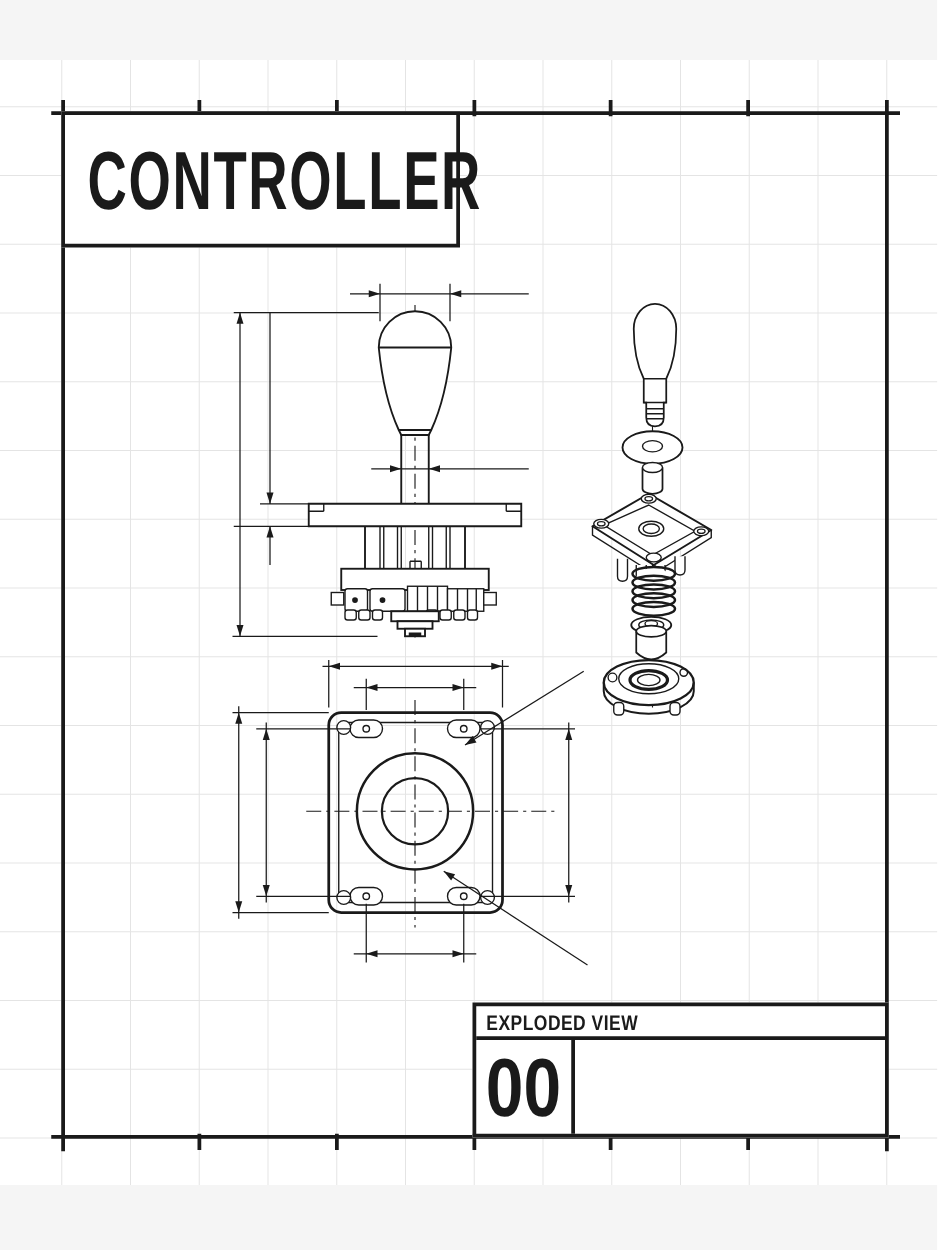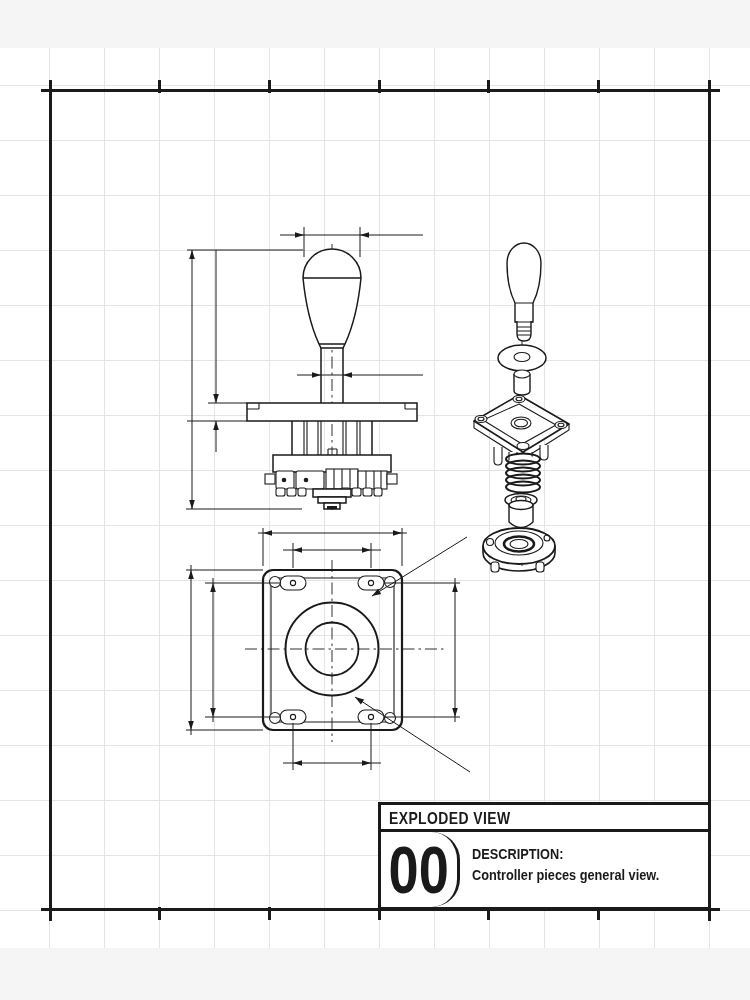--- a/index.html
+++ b/index.html
@@ -43,21 +43,21 @@
     height:27px;border-bottom:3px solid var(--line);box-sizing:border-box;
     display:flex;align-items:flex-end;padding-left:8px;
   }
   .info-header-text{
     font-size:17px;font-weight:bold;letter-spacing:0.5px;white-space:nowrap;
     transform:scaleX(0.82);transform-origin:left center;
   }
   .info-body{flex:1;display:flex;}
   .sheet-cell{
     width:79px;border-right:3px solid var(--line);box-sizing:border-box;
-    display:flex;align-items:center;justify-content:center;border-radius:28px;
+    display:flex;align-items:center;justify-content:center;
   }
   .sheet-number{
     font-size:66px;font-weight:bold;line-height:1;
     transform:scaleX(0.82);transform-origin:center;
   }
   .desc-cell{flex:1;padding:13px 0 0 12px;}
   .desc-label,.desc-text{
     font-size:15px;font-weight:bold;white-space:nowrap;
     transform:scaleX(0.85);transform-origin:left center;line-height:1.25;
   }
@@ -253,29 +253,28 @@
       <ellipse class="thin" cx="519" cy="543" rx="24" ry="12"></ellipse>
       <ellipse class="obj" style="stroke-width:2.6" cx="519" cy="544" rx="15" ry="7.5"></ellipse>
       <ellipse class="thin" cx="519" cy="544" rx="9" ry="4.5"></ellipse>
       <circle class="thin" cx="490" cy="542" r="3.5"></circle>
       <circle class="thin" cx="547" cy="538" r="3"></circle>
       <rect class="thinf" x="491" y="562" width="8" height="10" rx="3"></rect>
       <rect class="thinf" x="536" y="562" width="8" height="10" rx="3"></rect>
     </g>
   </svg>
 
+  <div class="title-block">
+    <span class="title-text">CONTROLLER</span>
+  </div>
 
   <div class="info-block">
     <div class="info-header">
       <span class="info-header-text">EXPLODED VIEW</span>
     </div>
     <div class="info-body">
       <div class="sheet-cell">
         <span class="sheet-number">00</span>
       </div>
-      <div class="desc-cell">
-        <div class="desc-label">DESCRIPTION:</div>
-        <div class="desc-text">Controller pieces general view.</div>
-      </div>
     </div>
   </div>
 
 </div>
 
 </body></html>

